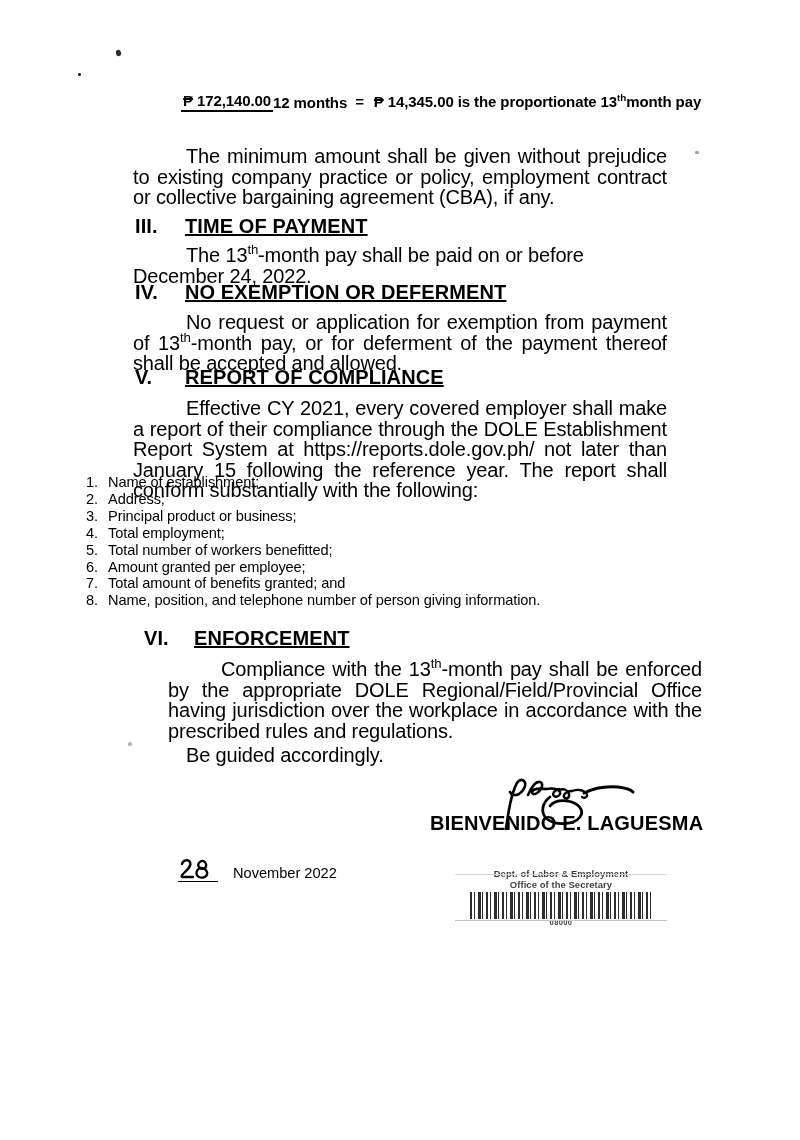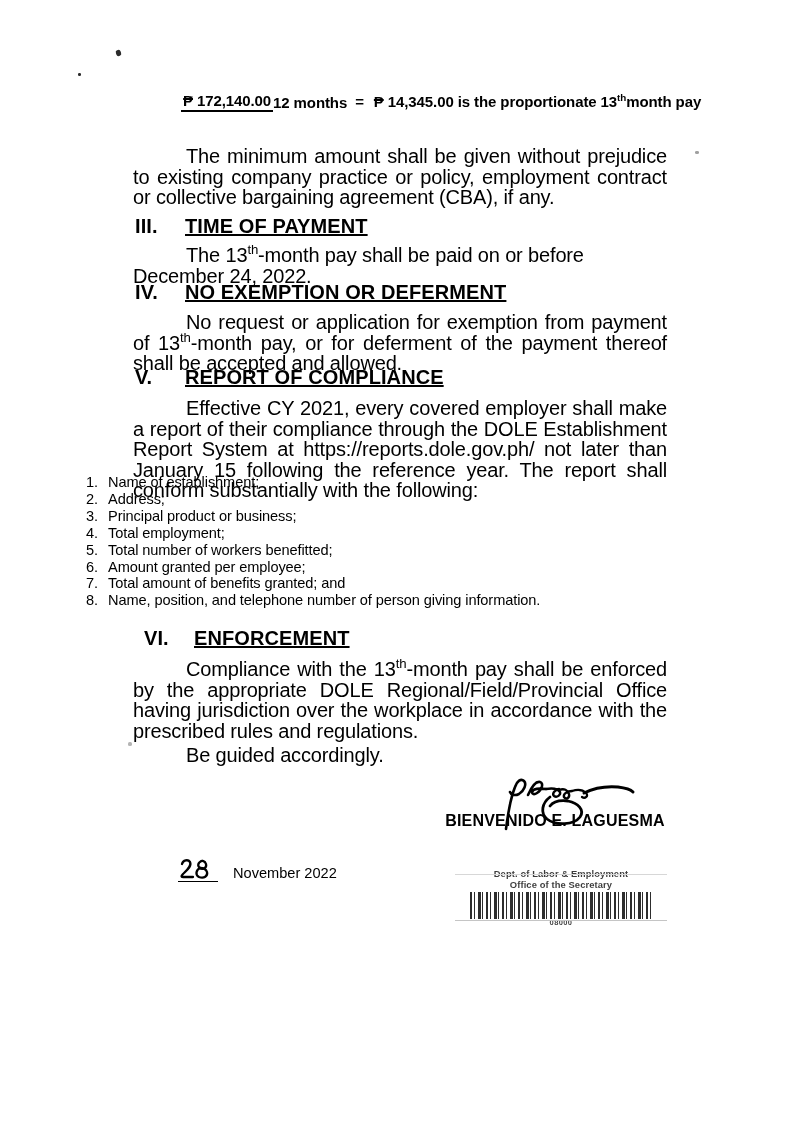--- a/index.html
+++ b/index.html
@@ -142,21 +142,21 @@
     position: absolute;
     left: 60px;
     top: -2px;
     width: 160px;
     height: 62px;
     pointer-events: none;
   }
   .sig-name {
     position: relative;
     margin-top: 37px;
-    font-size: 16px;
+    font-size: 20px;
     font-weight: bold;
     letter-spacing: 0.2px;
     white-space: nowrap;
   }
   .sig-title {
     position: relative;
     font-size: 14.4px;
     margin-top: 1px;
   }
 
@@ -270,21 +270,21 @@
     <div class="body-par" style="top:312px;"><span>No request or application for exemption from payment of 13</span><sup>th</sup><span>-month pay, or for deferment of the payment thereof shall be accepted and allowed.</span></div>
 
     <div class="heading" style="left:2px; top:366px;">
       <span class="numeral">V.</span><span>REPORT OF COMPLIANCE</span>
     </div>
     <div class="body-par" style="top:398px;">Effective CY 2021, every covered employer shall make a report of their compliance through the DOLE Establishment Report System at https://reports.dole.gov.ph/ not later than January 15 following the reference year. The report shall conform substantially with the following:</div>
 
     <div class="heading" style="left:11px; top:627px;">
       <span class="numeral">VI.</span><span>ENFORCEMENT</span>
     </div>
-    <div class="body-par" style="top:659px;"><span>Compliance with the 13</span><sup>th</sup><span>-month pay shall be enforced by the appropriate DOLE Regional/Field/Provincial Office having jurisdiction over the workplace in accordance with the prescribed rules and regulations.</span></div>
+    <div class="body-par" style="top:659px;margin-left:35px;"><span>Compliance with the 13</span><sup>th</sup><span>-month pay shall be enforced by the appropriate DOLE Regional/Field/Provincial Office having jurisdiction over the workplace in accordance with the prescribed rules and regulations.</span></div>
 
     <div class="body-par nojust" style="top:745px;">Be guided accordingly.</div>
 
   </div>
 
   <div class="list-items">
     <div class="li">
         <span class="idx">1.</span>
         <span>Name of establishment;</span>
       </div>

